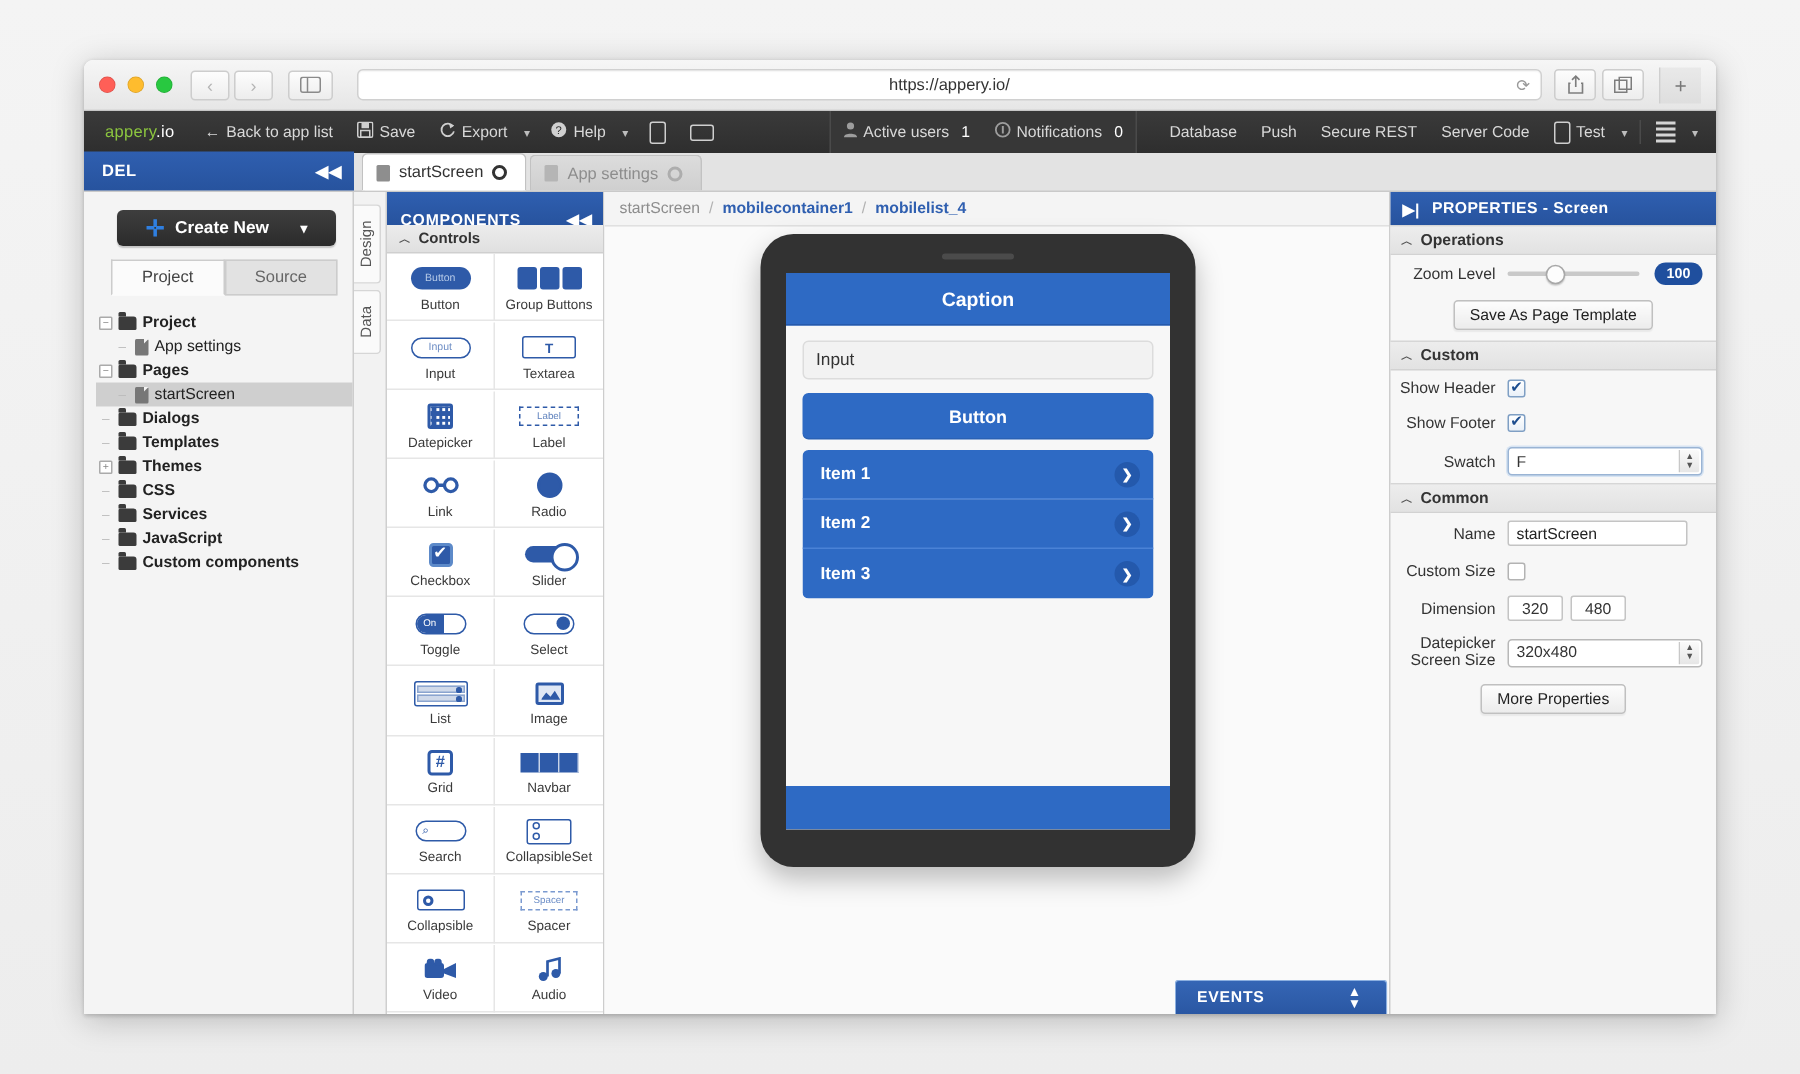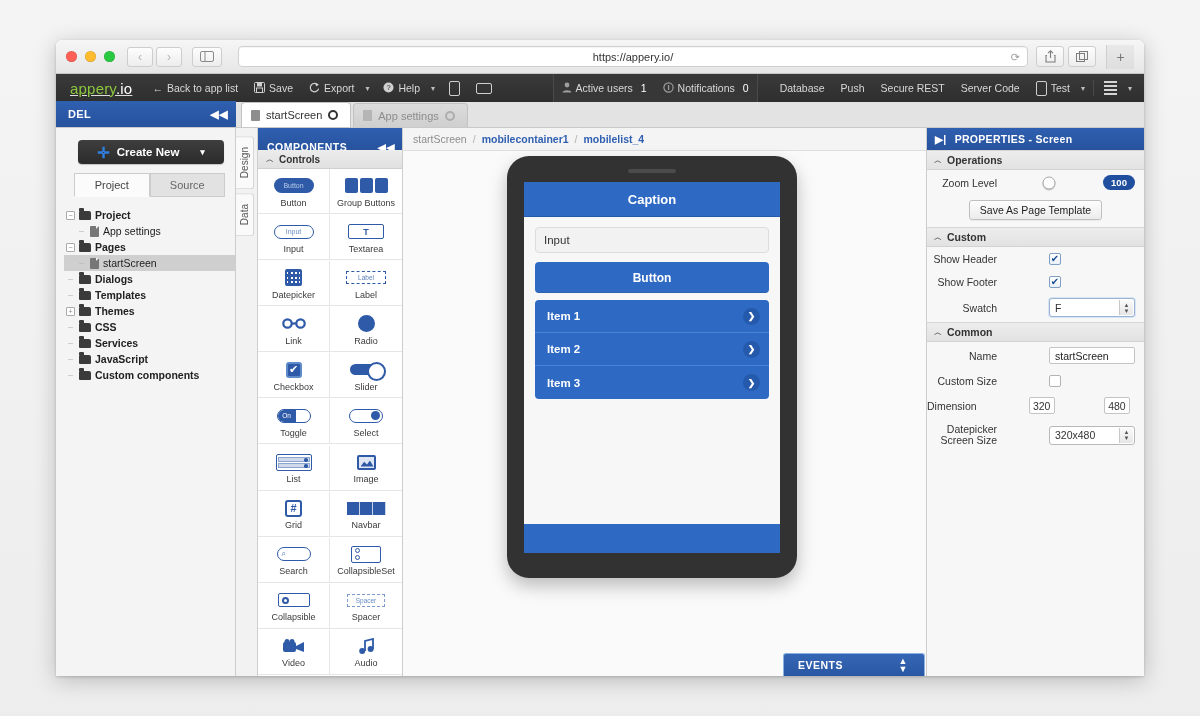--- a/index.html
+++ b/index.html
@@ -85,24 +85,23 @@
 
   
   .apptoolbar {
     height: 28px;
     background: linear-gradient(180deg,#3a3a3a 0%, #2e2e2e 100%);
     display: flex; align-items: center;
     color: #ddd; font-size: 10.5px;
     white-space: nowrap;
   }
   .brand {
-    font-size: 15px; font-weight: 400;
+    font-size: 11px; font-weight: 400;
     padding: 0 12px 0 14px;
     letter-spacing: .2px;
-    text-decoration: underline;
   }
   .brand .ap { color: #8cc63f; }
   .brand .io { color: #ffffff; }
   .tbitem {
     display: flex; align-items: center; gap: 4px;
     padding: 0 8px; height: 28px; color: #d8d8d8;
   }
   .tbitem.caret { padding-left: 3px; padding-right: 6px; color:#bdbdbd; font-size: 8px;}
   .tbdiv { width:1px; height:16px; background:#4a4a4a; margin:0 2px; }
   .statusgroup {
@@ -444,21 +443,20 @@
     height: 20px;
     background: linear-gradient(180deg,#ededed,#e2e2e2);
     border-top: 1px solid #d6d6d6; border-bottom: 1px solid #d2d2d2;
     font-weight: bold; display: flex; align-items: center; gap: 5px;
     padding-left: 7px;
   }
   .prow {
     display: flex; align-items: center;
     padding: 5px 9px 5px 0;
     min-height: 23px;
-    gap: 44px;
   }
   .plabel { width: 78px; text-align: right; padding-right: 8px; color: #333; }
   .plabel.two { line-height: 11px; }
   .slider-track {
     flex: 1; height: 3px; background: #c9c9c9; border-radius: 2px;
     position: relative; margin-right: 10px; max-width: 88px;
   }
   .slider-knob {
     position: absolute; left: 36%; top: 50%; transform: translate(-50%,-50%);
     width: 13px; height: 13px; border-radius: 50%;
@@ -1022,17 +1020,20 @@
         <div class="prow">
           <span class="plabel two">
             <span>Datepicker</span><br>
             <span>Screen Size</span>
           </span>
           <span class="selectbox plain">
             <span>320x480</span>
             <span class="spin">▲<span>▼</span></span>
           </span>
         </div>
+        <div class="centerrow">
+          <span class="btn-std">More Properties</span>
+        </div>
       </div>
 
     </div>
   </div>
 </div>
 
 </body></html>

